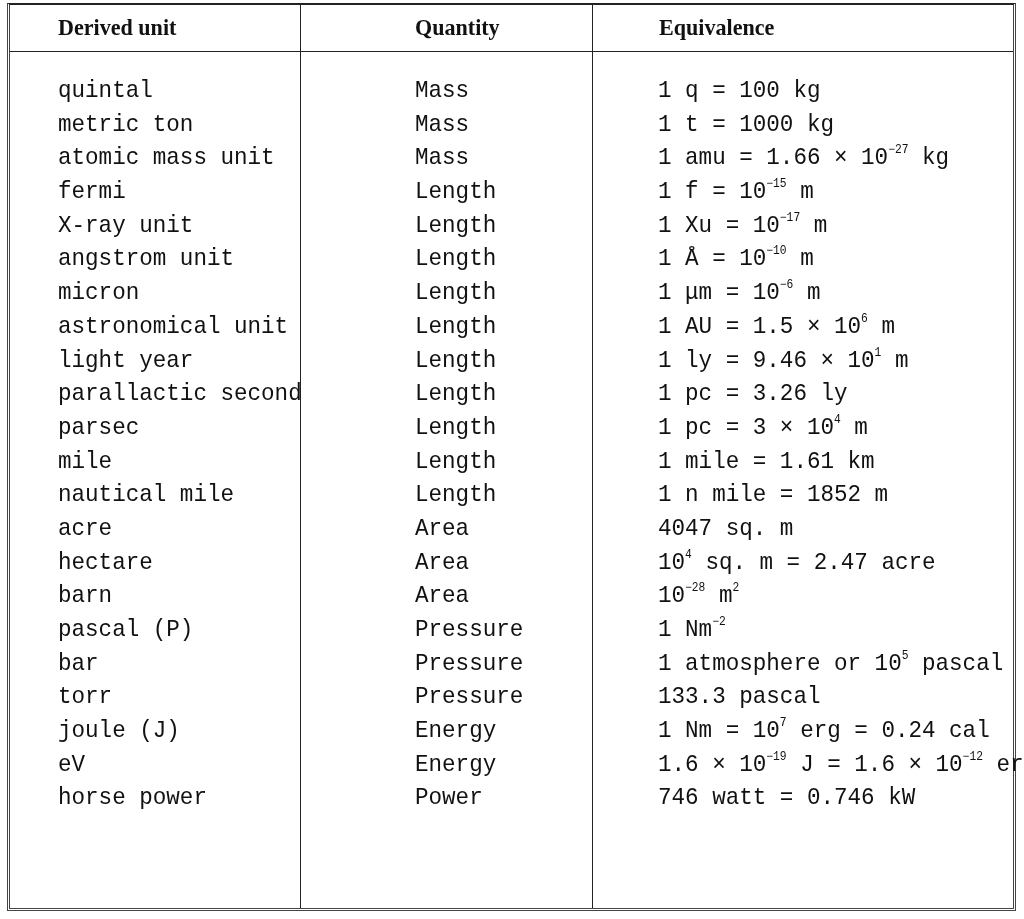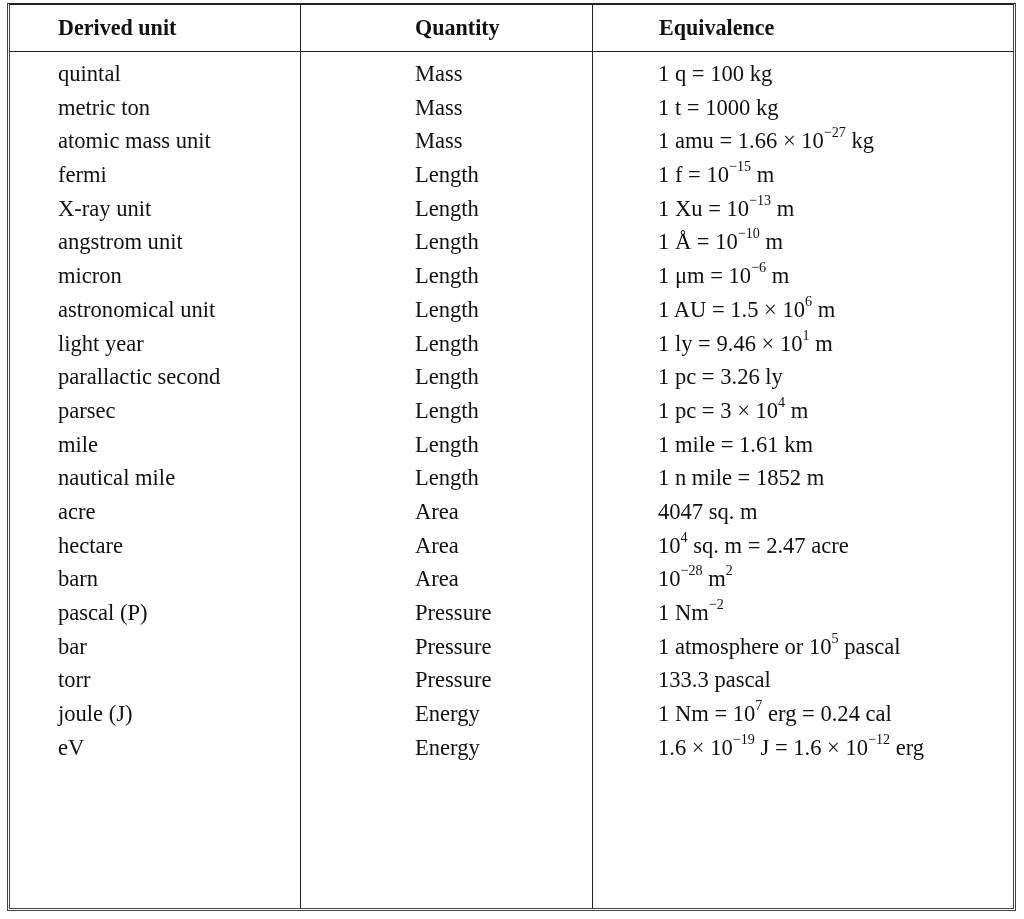--- a/index.html
+++ b/index.html
@@ -51,40 +51,41 @@
       transform: scaleX(0.92);
       transform-origin: left center;
     }
     .hdr.c1 { left: 48px; }
     .hdr.c2 { left: 405px; }
     .hdr.c3 { left: 649px; }
     .rows {
       position: absolute;
       left: 0;
       right: 0;
-      top: 52px;
+      top: 70px;
+      font-family: Liberation Mono, monospace;
     }
     .row {
       position: relative;
       height: 33.7px;
     }
     .cell {
       position: absolute;
       top: 0;
       font-size: 24px;
       line-height: 32px;
       white-space: nowrap;
       transform: scaleX(0.94);
       transform-origin: left center;
     }
     .cell.c1 { left: 48px; }
     .cell.c2 { left: 405px; }
     .cell.c3 { left: 648px; }
     sup {
-      font-size: 15px;
+      font-size: 12px;
       line-height: 0;
       position: relative;
       top: -2px;
     }
   </style>
 </head>
 <body>
 
 <div class="frame">
   <div class="vline v1"></div>
@@ -112,21 +113,21 @@
         <div class="cell c3">1 amu = 1.66 × 10<sup>−27</sup> kg</div>
       </div>
       <div class="row">
         <div class="cell c1">fermi</div>
         <div class="cell c2">Length</div>
         <div class="cell c3">1 f = 10<sup>−15</sup> m</div>
       </div>
       <div class="row">
         <div class="cell c1">X-ray unit</div>
         <div class="cell c2">Length</div>
-        <div class="cell c3">1 Xu = 10<sup>−13</sup> m</div>
+        <div class="cell c3">1 Xu = 10<sup>−17</sup> m</div>
       </div>
       <div class="row">
         <div class="cell c1">angstrom unit</div>
         <div class="cell c2">Length</div>
         <div class="cell c3">1 Å = 10<sup>−10</sup> m</div>
       </div>
       <div class="row">
         <div class="cell c1">micron</div>
         <div class="cell c2">Length</div>
         <div class="cell c3">1 μm = 10<sup>−6</sup> m</div>
@@ -194,14 +195,19 @@
       <div class="row">
         <div class="cell c1">joule (J)</div>
         <div class="cell c2">Energy</div>
         <div class="cell c3">1 Nm = 10<sup>7</sup> erg  = 0.24 cal</div>
       </div>
       <div class="row">
         <div class="cell c1">eV</div>
         <div class="cell c2">Energy</div>
         <div class="cell c3">1.6 × 10<sup>−19</sup> J = 1.6 × 10<sup>−12</sup> erg</div>
       </div>
+      <div class="row">
+        <div class="cell c1">horse power</div>
+        <div class="cell c2">Power</div>
+        <div class="cell c3">746 watt = 0.746 kW</div>
+      </div>
     </div>
 </div>
 
 </body></html>

